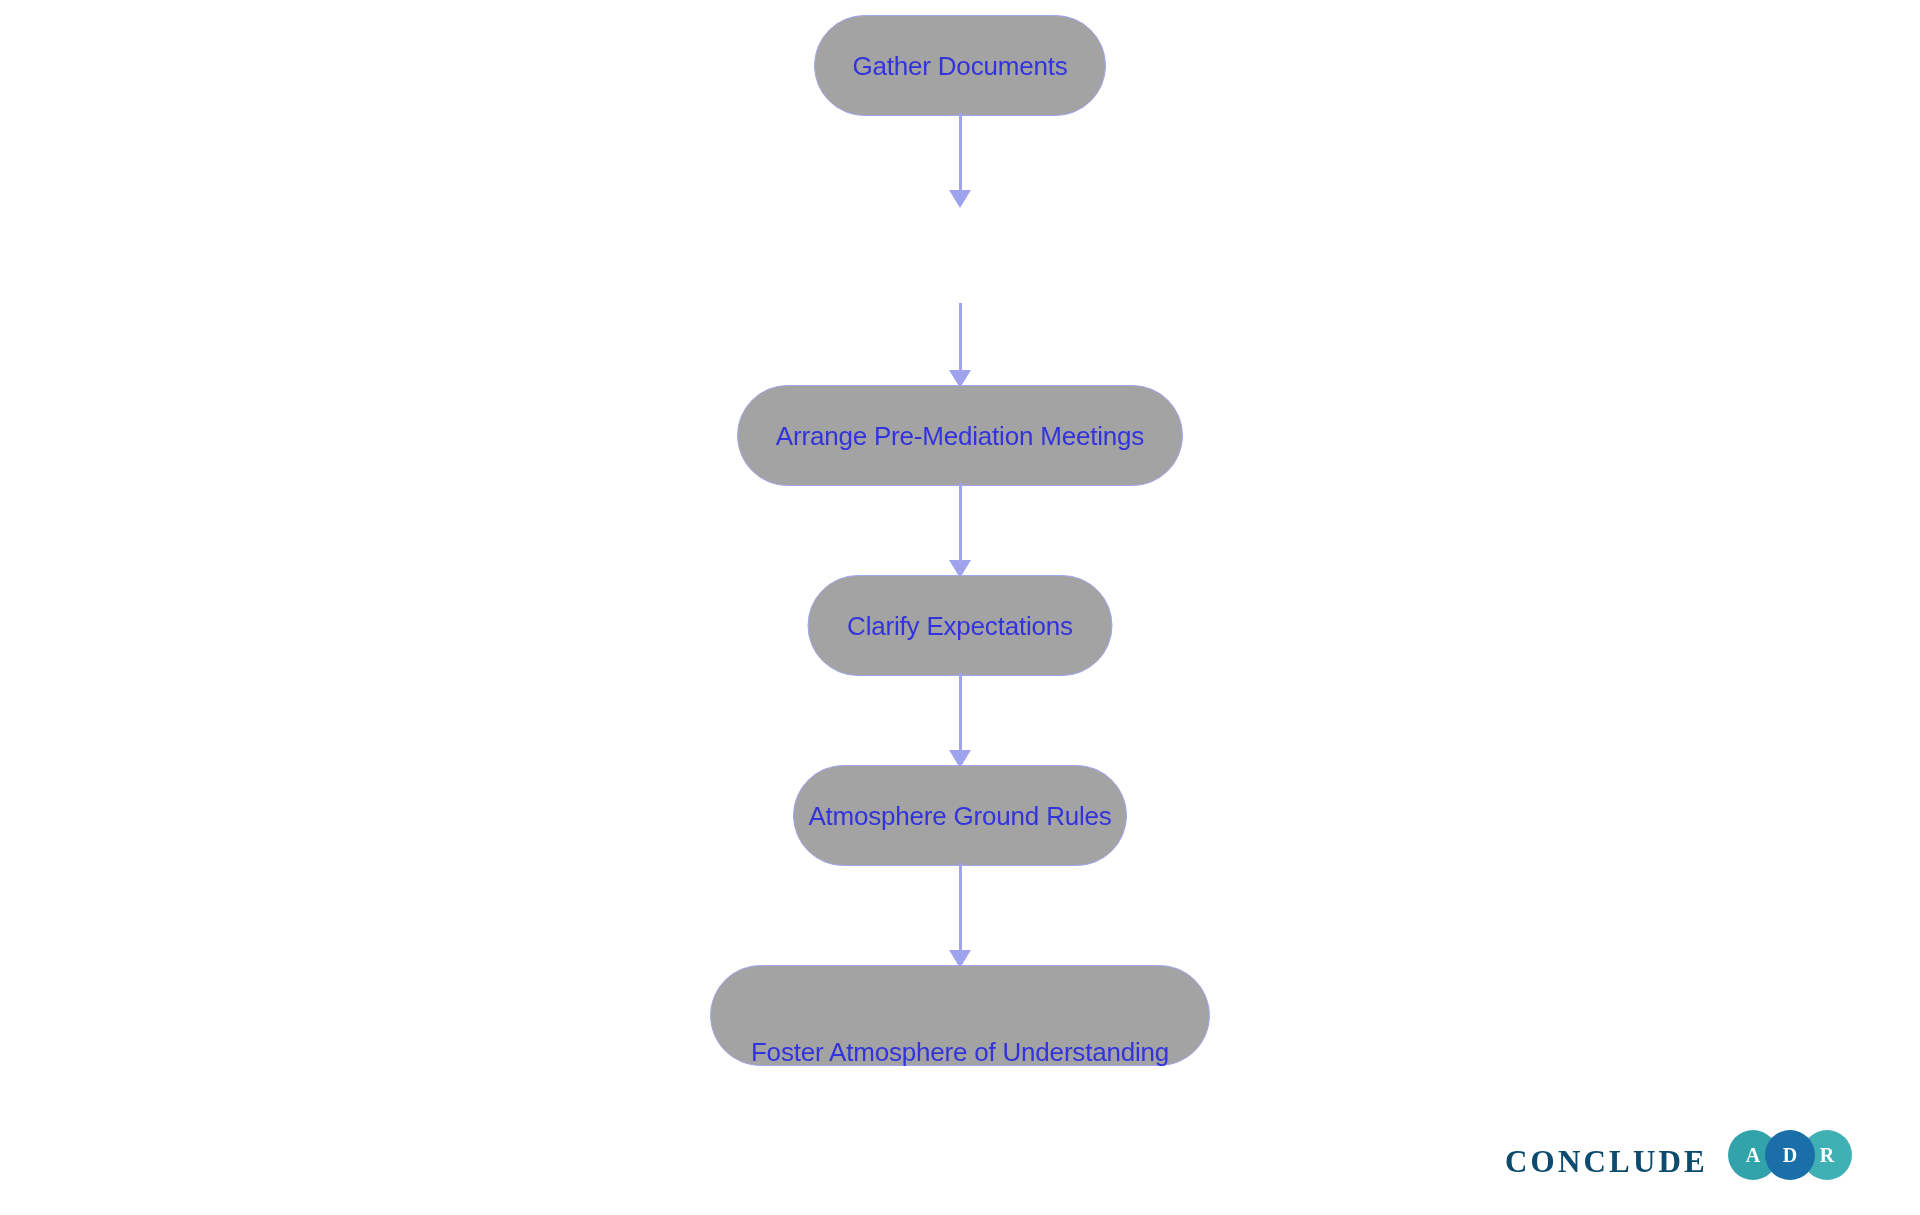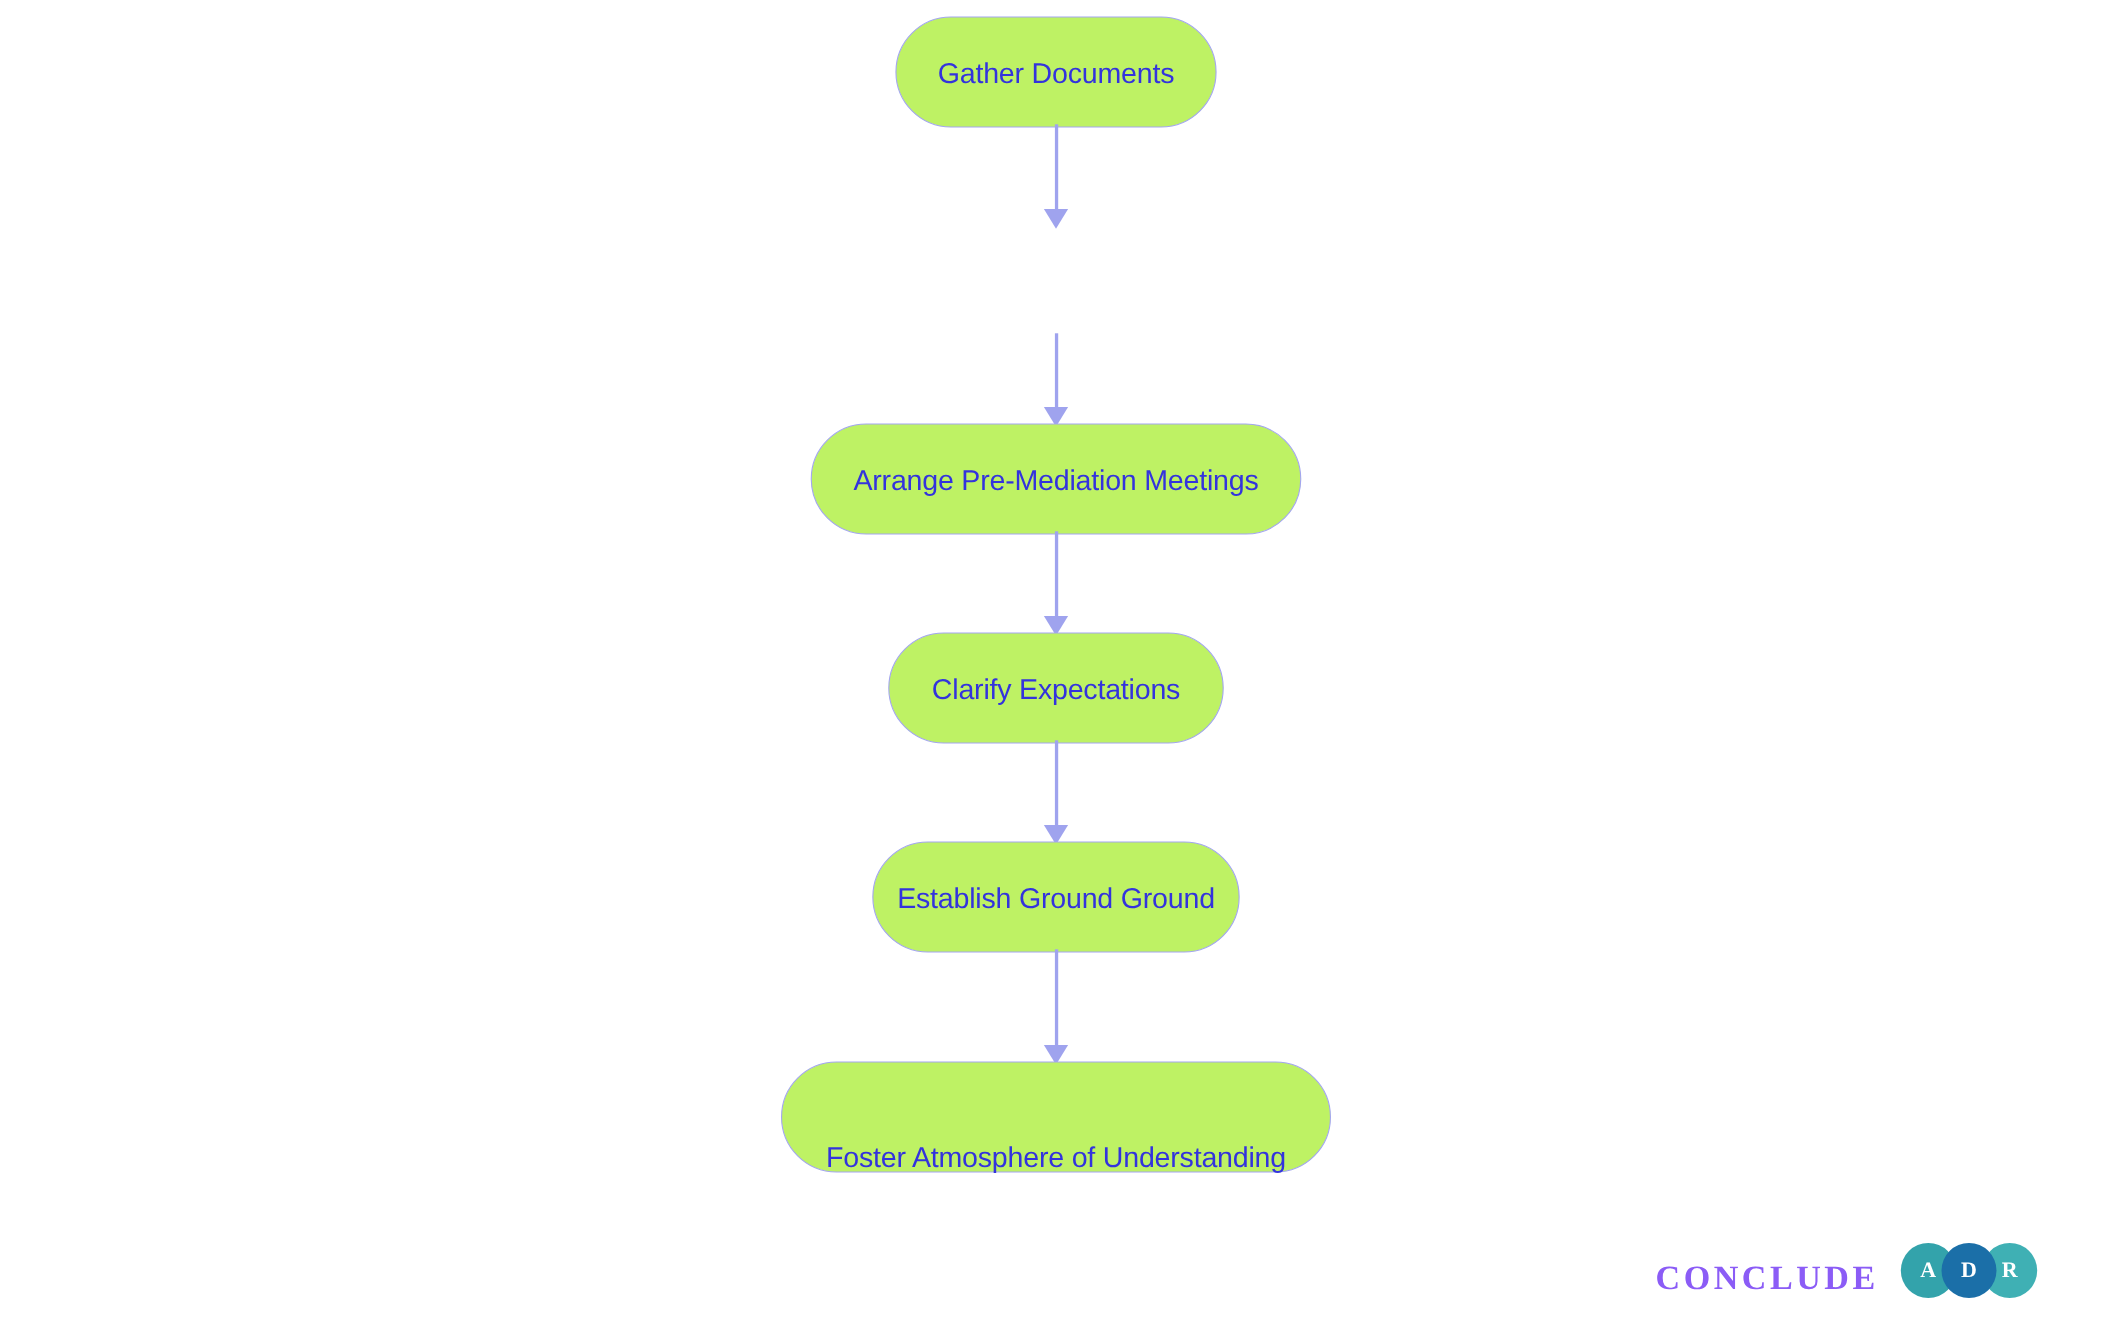--- a/index.html
+++ b/index.html
@@ -22,21 +22,21 @@
     width: 1920px;
     height: 1215px;
   }
 
   
   .node {
     position: absolute;
     box-sizing: border-box;
     height: 101px;
     border-radius: 52px;
-    background: #bef264;
+    background: #a3a3a3;
     border: 1.6px solid #a3a6ef;
     display: flex;
     align-items: center;
     justify-content: center;
     left: 50%;
     transform: translateX(-50%);
   }
   .node-label {
     color: #3333dd;
     font-family: "Liberation Sans", sans-serif;
@@ -91,21 +91,21 @@
     bottom: 35px;
     display: flex;
     align-items: center;
     gap: 20px;
   }
   #brand-wordmark {
     font-family: "Liberation Serif", serif;
     font-size: 31px;
     font-weight: 700;
     letter-spacing: 3.2px;
-    color: #8b5cf6;
+    color: #0c4a6e;
     line-height: 1;
     margin-top: 12px;
   }
   #brand-circles {
     position: relative;
     width: 124px;
     height: 50px;
   }
   .brand-circle {
     position: absolute;
@@ -158,21 +158,21 @@
   <div class="node n3">
     <span class="node-label">Clarify Expectations</span>
   </div>
 
   <div class="connector c3">
     <div class="stem"></div>
     <div class="head"></div>
   </div>
 
   <div class="node n4">
-    <span class="node-label">Establish Ground Ground</span>
+    <span class="node-label">Atmosphere Ground Rules</span>
   </div>
 
   <div class="connector c4">
     <div class="stem"></div>
     <div class="head"></div>
   </div>
 
   <div class="node n5">
     <span class="node-label">Foster Atmosphere of Understanding</span>
   </div>

